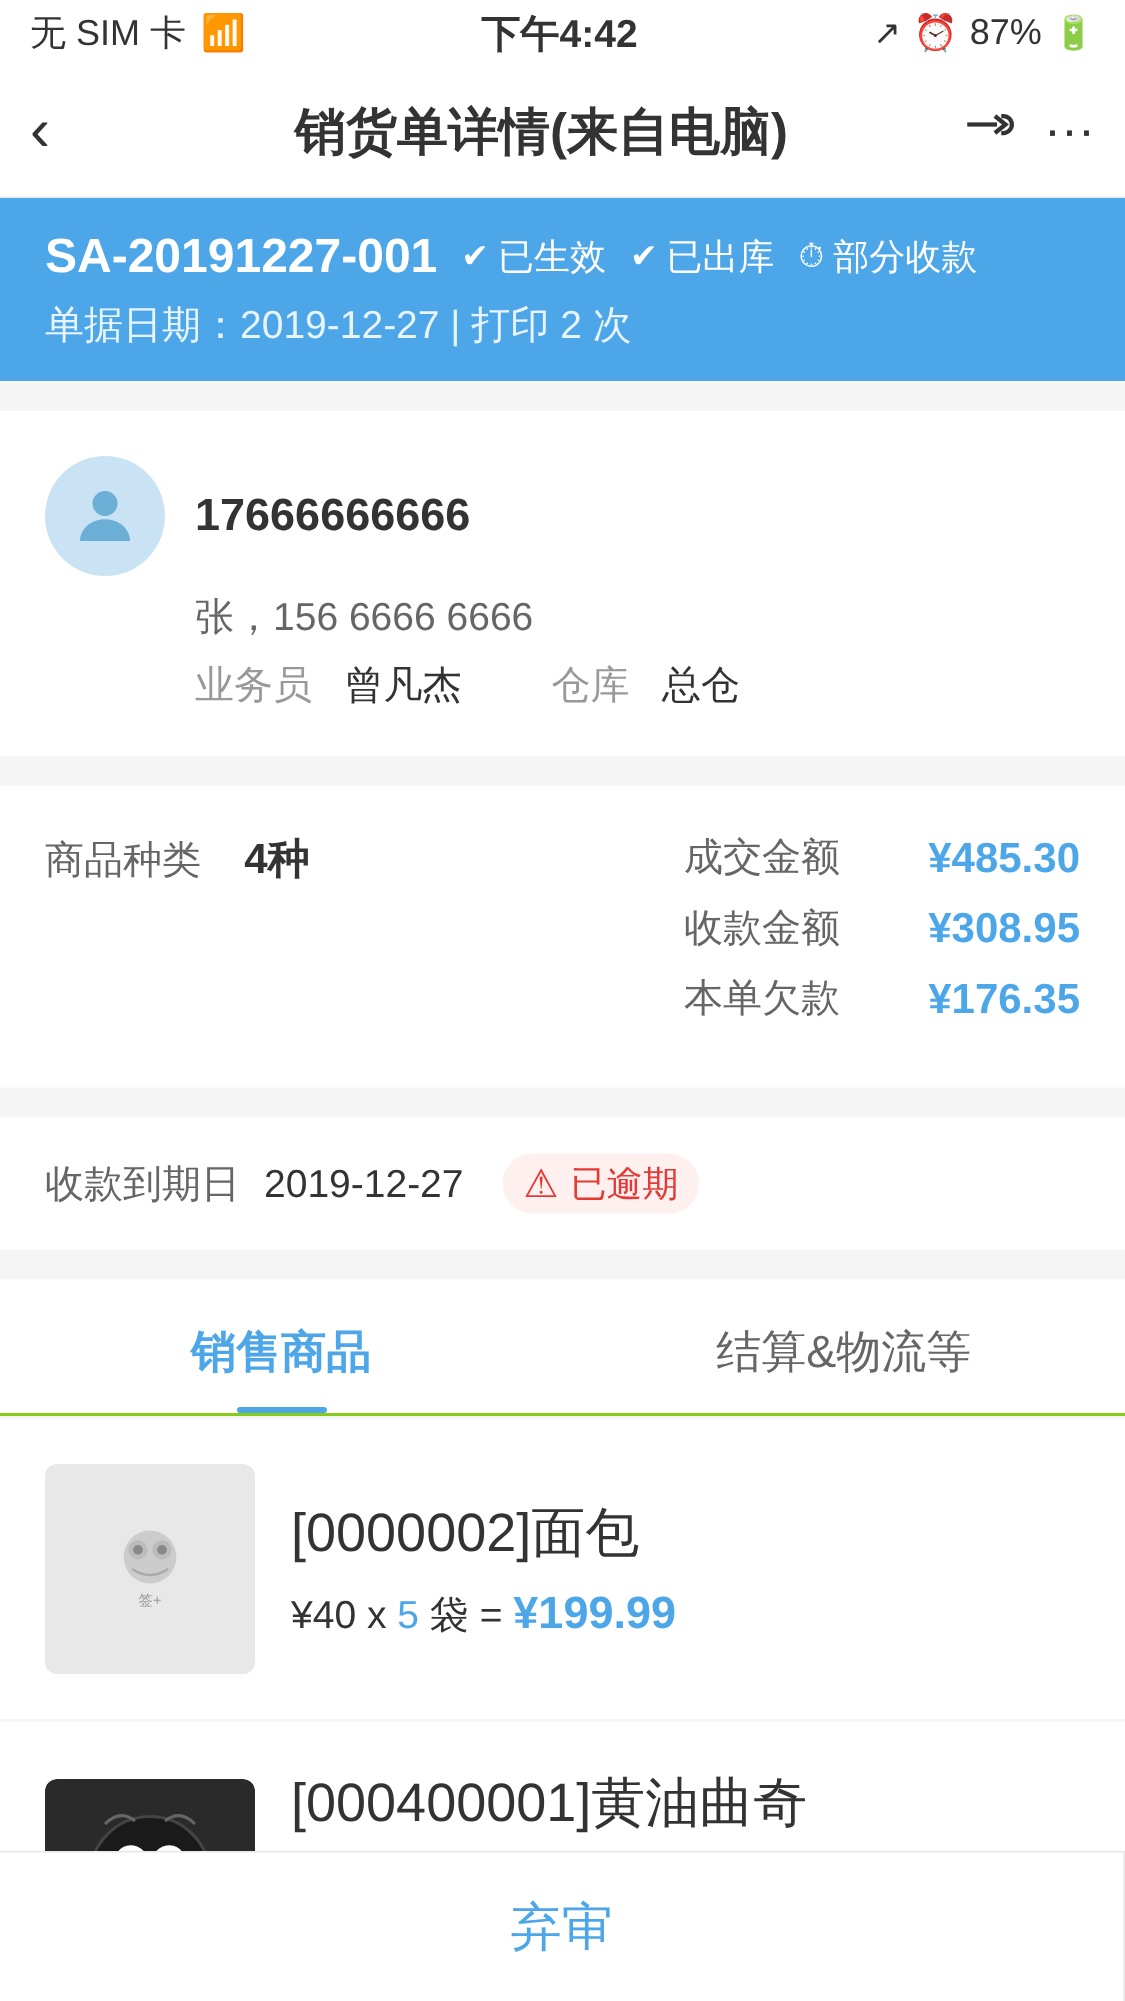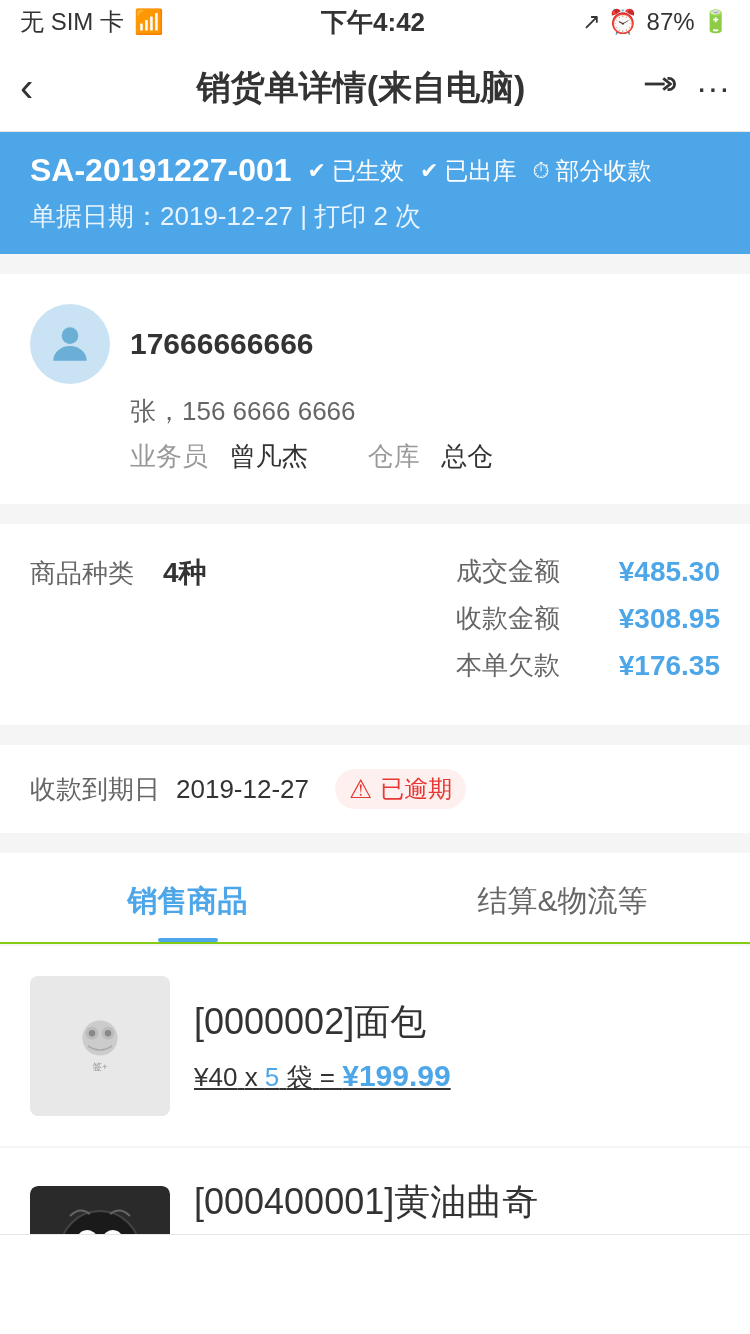--- a/index.html
+++ b/index.html
@@ -273,21 +273,20 @@
       background: #f0f0f0;
       color: #666;
       font-size: 22px;
       padding: 4px 12px;
       border-radius: 4px;
       margin-bottom: 12px;
     }
     .product-price {
       font-size: 26px;
       color: #333;
-      text-decoration: underline;
     }
     .price-qty { color: #4da6e8; }
     .price-total { color: #4da6e8; font-weight: 700; font-size: 30px; }
 
     
     .action-bar {
       position: fixed;
       bottom: 0;
       left: 0;
       width: 750px;
@@ -511,13 +510,14 @@
         <span>个</span>
         <span> = </span>
         <span class="price-total">¥8.28</span>
       </div>
     </div>
   </div>
 
 </div>
 
 <div class="action-bar">
+  <div class="action-btn cancel">弃审</div>
 </div>
 
 </body></html>

